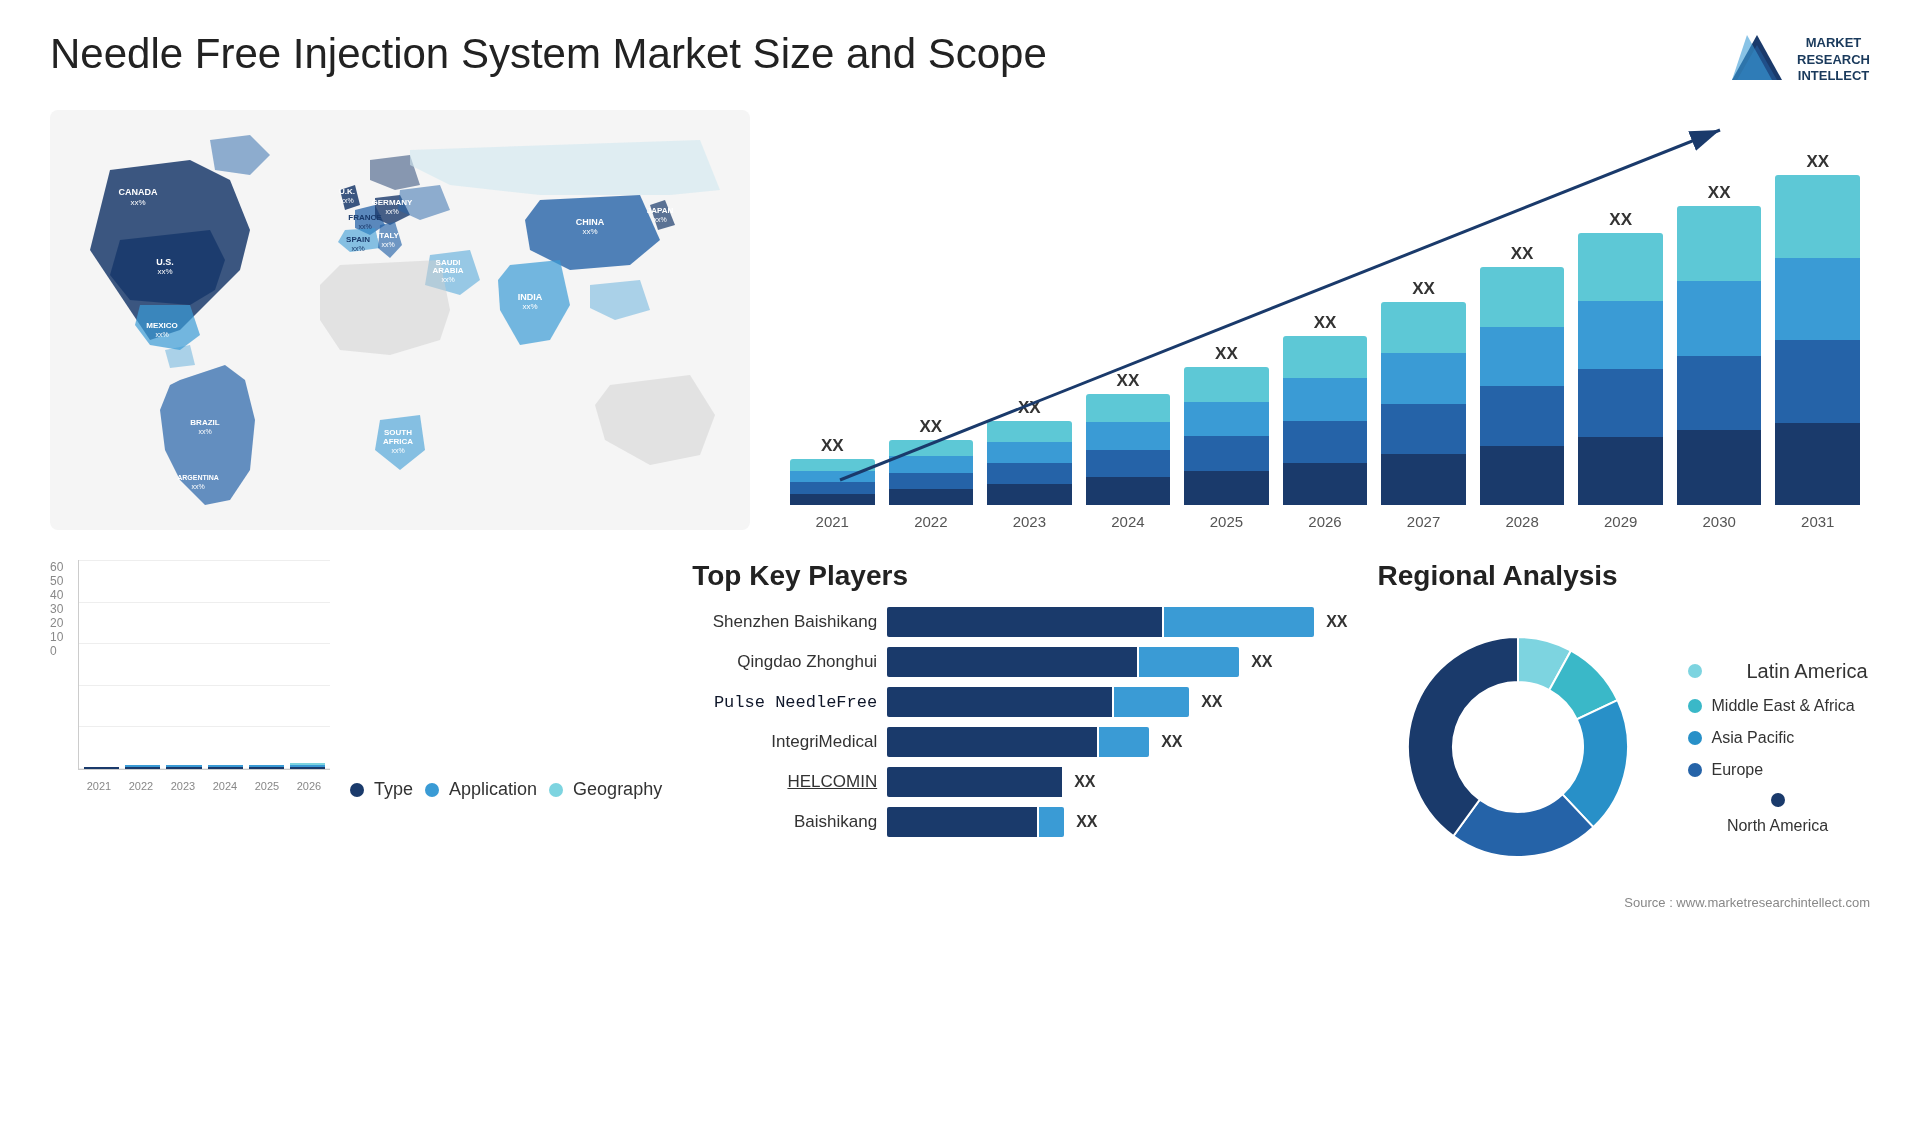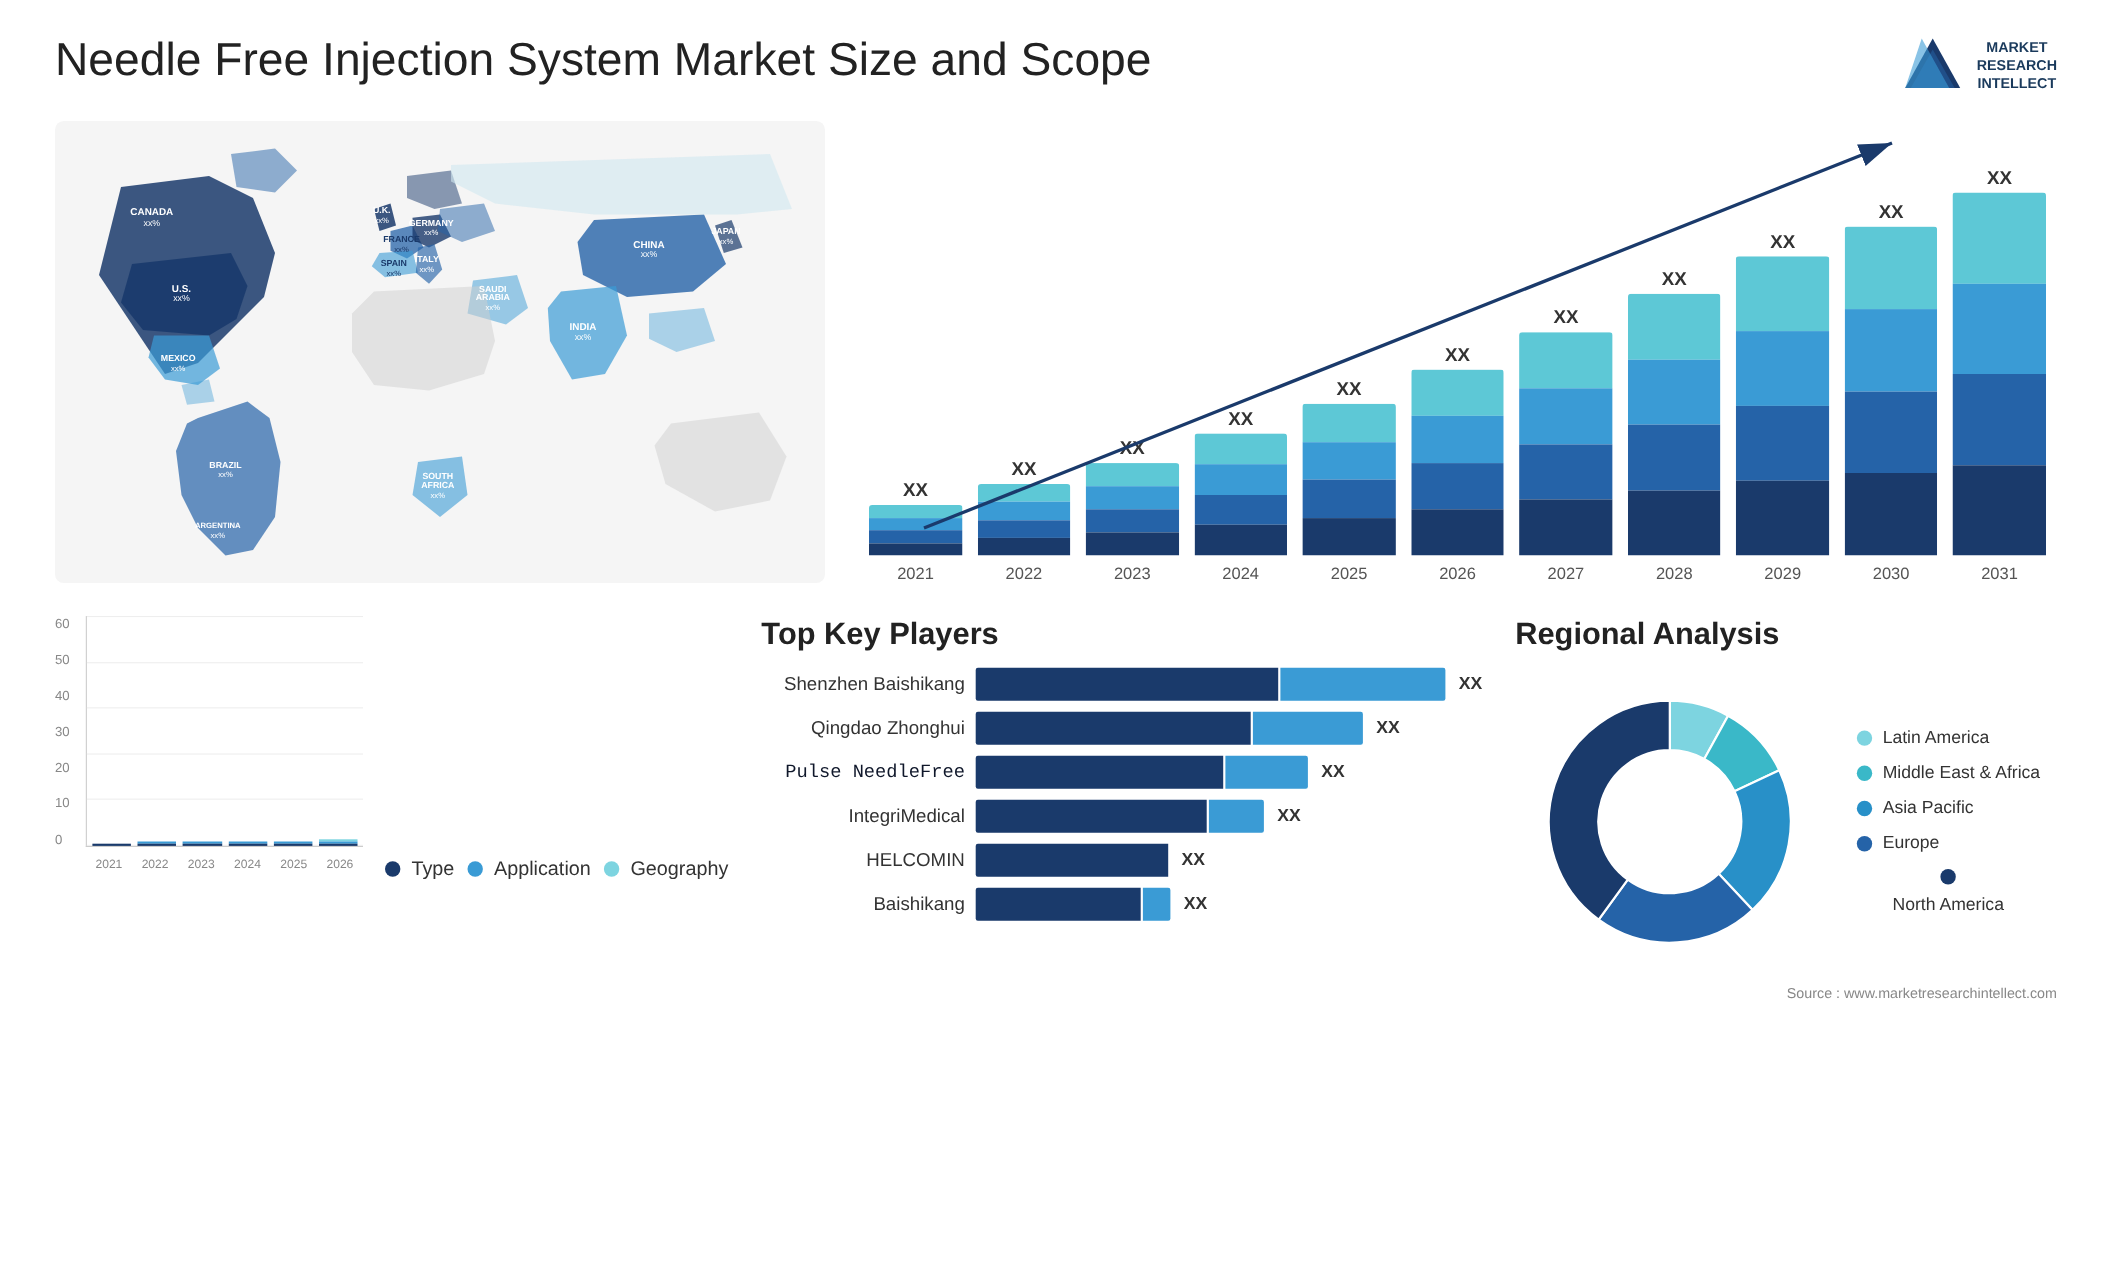--- a/index.html
+++ b/index.html
@@ -411,21 +411,21 @@
       </div>
     </div>
   </div>
 
   <div class="bottom-section">
 
     <div class="segmentation-section">
       <div class="seg-content">
         <div style="position:relative;width:280px;height:240px;">
 
-          <div style="position:absolute;left:0;top:0;bottom:30px;display:flex;flex-direction:column;justify-content:space-between;width:22px;">
+          <div style="position:absolute;left:0;top:0;bottom:30px;display:flex;flex-direction:column;width:22px;">
             <span style="font-size:12px;color:#888;">60</span>
             <span style="font-size:12px;color:#888;">50</span>
             <span style="font-size:12px;color:#888;">40</span>
             <span style="font-size:12px;color:#888;">30</span>
             <span style="font-size:12px;color:#888;">20</span>
             <span style="font-size:12px;color:#888;">10</span>
             <span style="font-size:12px;color:#888;">0</span>
           </div>
 
           <div style="position:absolute;left:28px;right:0;top:0;bottom:30px;border-left:1px solid #ccc;border-bottom:1px solid #ccc;">
@@ -535,21 +535,21 @@
           </div>
           <div style="display: flex; align-items: center; gap: 10px;">
             <div style="font-size: 17px; color: rgb(51, 51, 51); width: 185px; text-align: right; flex-shrink: 0;">IntegriMedical</div>
             <div style="display: flex; align-items: center; height: 30px; gap: 2px; flex: 1 1 0%;">
               <div style="height: 100%; width: 210px; background: rgb(26, 58, 107); border-radius: 2px 0px 0px 2px;"></div>
               <div style="height: 100%; width: 50px; background: rgb(58, 155, 213); border-radius: 0px 2px 2px 0px;"></div>
               <div style="font-size: 16px; font-weight: bold; color: rgb(51, 51, 51); margin-left: 10px;">XX</div>
             </div>
           </div>
           <div style="display: flex; align-items: center; gap: 10px;">
-            <div style="font-size: 17px; color: rgb(51, 51, 51); width: 185px; text-align: right; flex-shrink: 0;">HELCOMIN</div>
+            <div style="font-size: 17px; color: rgb(51, 51, 51); width: 185px; text-align: right; flex-shrink: 0; text-decoration: underline;">HELCOMIN</div>
             <div style="display: flex; align-items: center; height: 30px; gap: 2px; flex: 1 1 0%;">
               <div style="height: 100%; width: 175px; background: rgb(26, 58, 107); border-radius: 2px 0px 0px 2px;"></div>
               <div style="font-size: 16px; font-weight: bold; color: rgb(51, 51, 51); margin-left: 10px;">XX</div>
             </div>
           </div>
           <div style="display: flex; align-items: center; gap: 10px;">
             <div style="font-size: 17px; color: rgb(51, 51, 51); width: 185px; text-align: right; flex-shrink: 0;">Baishikang</div>
             <div style="display: flex; align-items: center; height: 30px; gap: 2px; flex: 1 1 0%;">
               <div style="height: 100%; width: 150px; background: rgb(26, 58, 107); border-radius: 2px 0px 0px 2px;"></div>
               <div style="height: 100%; width: 25px; background: rgb(58, 155, 213); border-radius: 0px 2px 2px 0px;"></div>
@@ -571,21 +571,21 @@
                 <path d="M 239.53097577126215 93.16427792784202 A 110 110 0 0 1 215.30018165215574 220.1865490163553 L 184.49556188536476 187.38296078239176 A 65 65 0 0 0 198.81375841029126 112.32434604827029 Z" fill="#2890c8" stroke="#fff" stroke-width="2"></path>
                 <path d="M 215.30018165215574 220.1865490163553 A 110 110 0 0 1 75.34362224782797 228.99186938124421 L 101.79395860098926 192.5861046343716 A 65 65 0 0 0 184.49556188536476 187.38296078239176 Z" fill="#2563a8" stroke="#fff" stroke-width="2"></path>
                 <path d="M 75.34362224782797 228.99186938124421 A 110 110 0 0 1 139.99999999999997 30 L 140 75 A 65 65 0 0 0 101.79395860098926 192.5861046343716 Z" fill="#1a3a6b" stroke="#fff" stroke-width="2"></path>
               </g>
             <circle cx="140" cy="140" r="60" fill="white"></circle>
           </svg>
         </div>
         <div class="regional-legend" id="regional-legend-render">
         <div style="display: flex; align-items: center; gap: 10px;">
               <div style="width: 14px; height: 14px; border-radius: 50%; background: rgb(125, 212, 224); flex-shrink: 0;"></div>
-              <span style="font-size: 16px; color: rgb(51, 51, 51);">Latin America</span>
+              <span style="font-size: 20px; color: rgb(51, 51, 51); margin-left: 35px;">Latin America</span>
             </div>
             <div style="display: flex; align-items: center; gap: 10px;">
               <div style="width: 14px; height: 14px; border-radius: 50%; background: rgb(58, 184, 200); flex-shrink: 0;"></div>
               <span style="font-size: 16px; color: rgb(51, 51, 51);">Middle East &amp; Africa</span>
             </div>
             <div style="display: flex; align-items: center; gap: 10px;">
               <div style="width: 14px; height: 14px; border-radius: 50%; background: rgb(40, 144, 200); flex-shrink: 0;"></div>
               <span style="font-size: 16px; color: rgb(51, 51, 51);">Asia Pacific</span>
             </div>
             <div style="display: flex; align-items: center; gap: 10px;">

